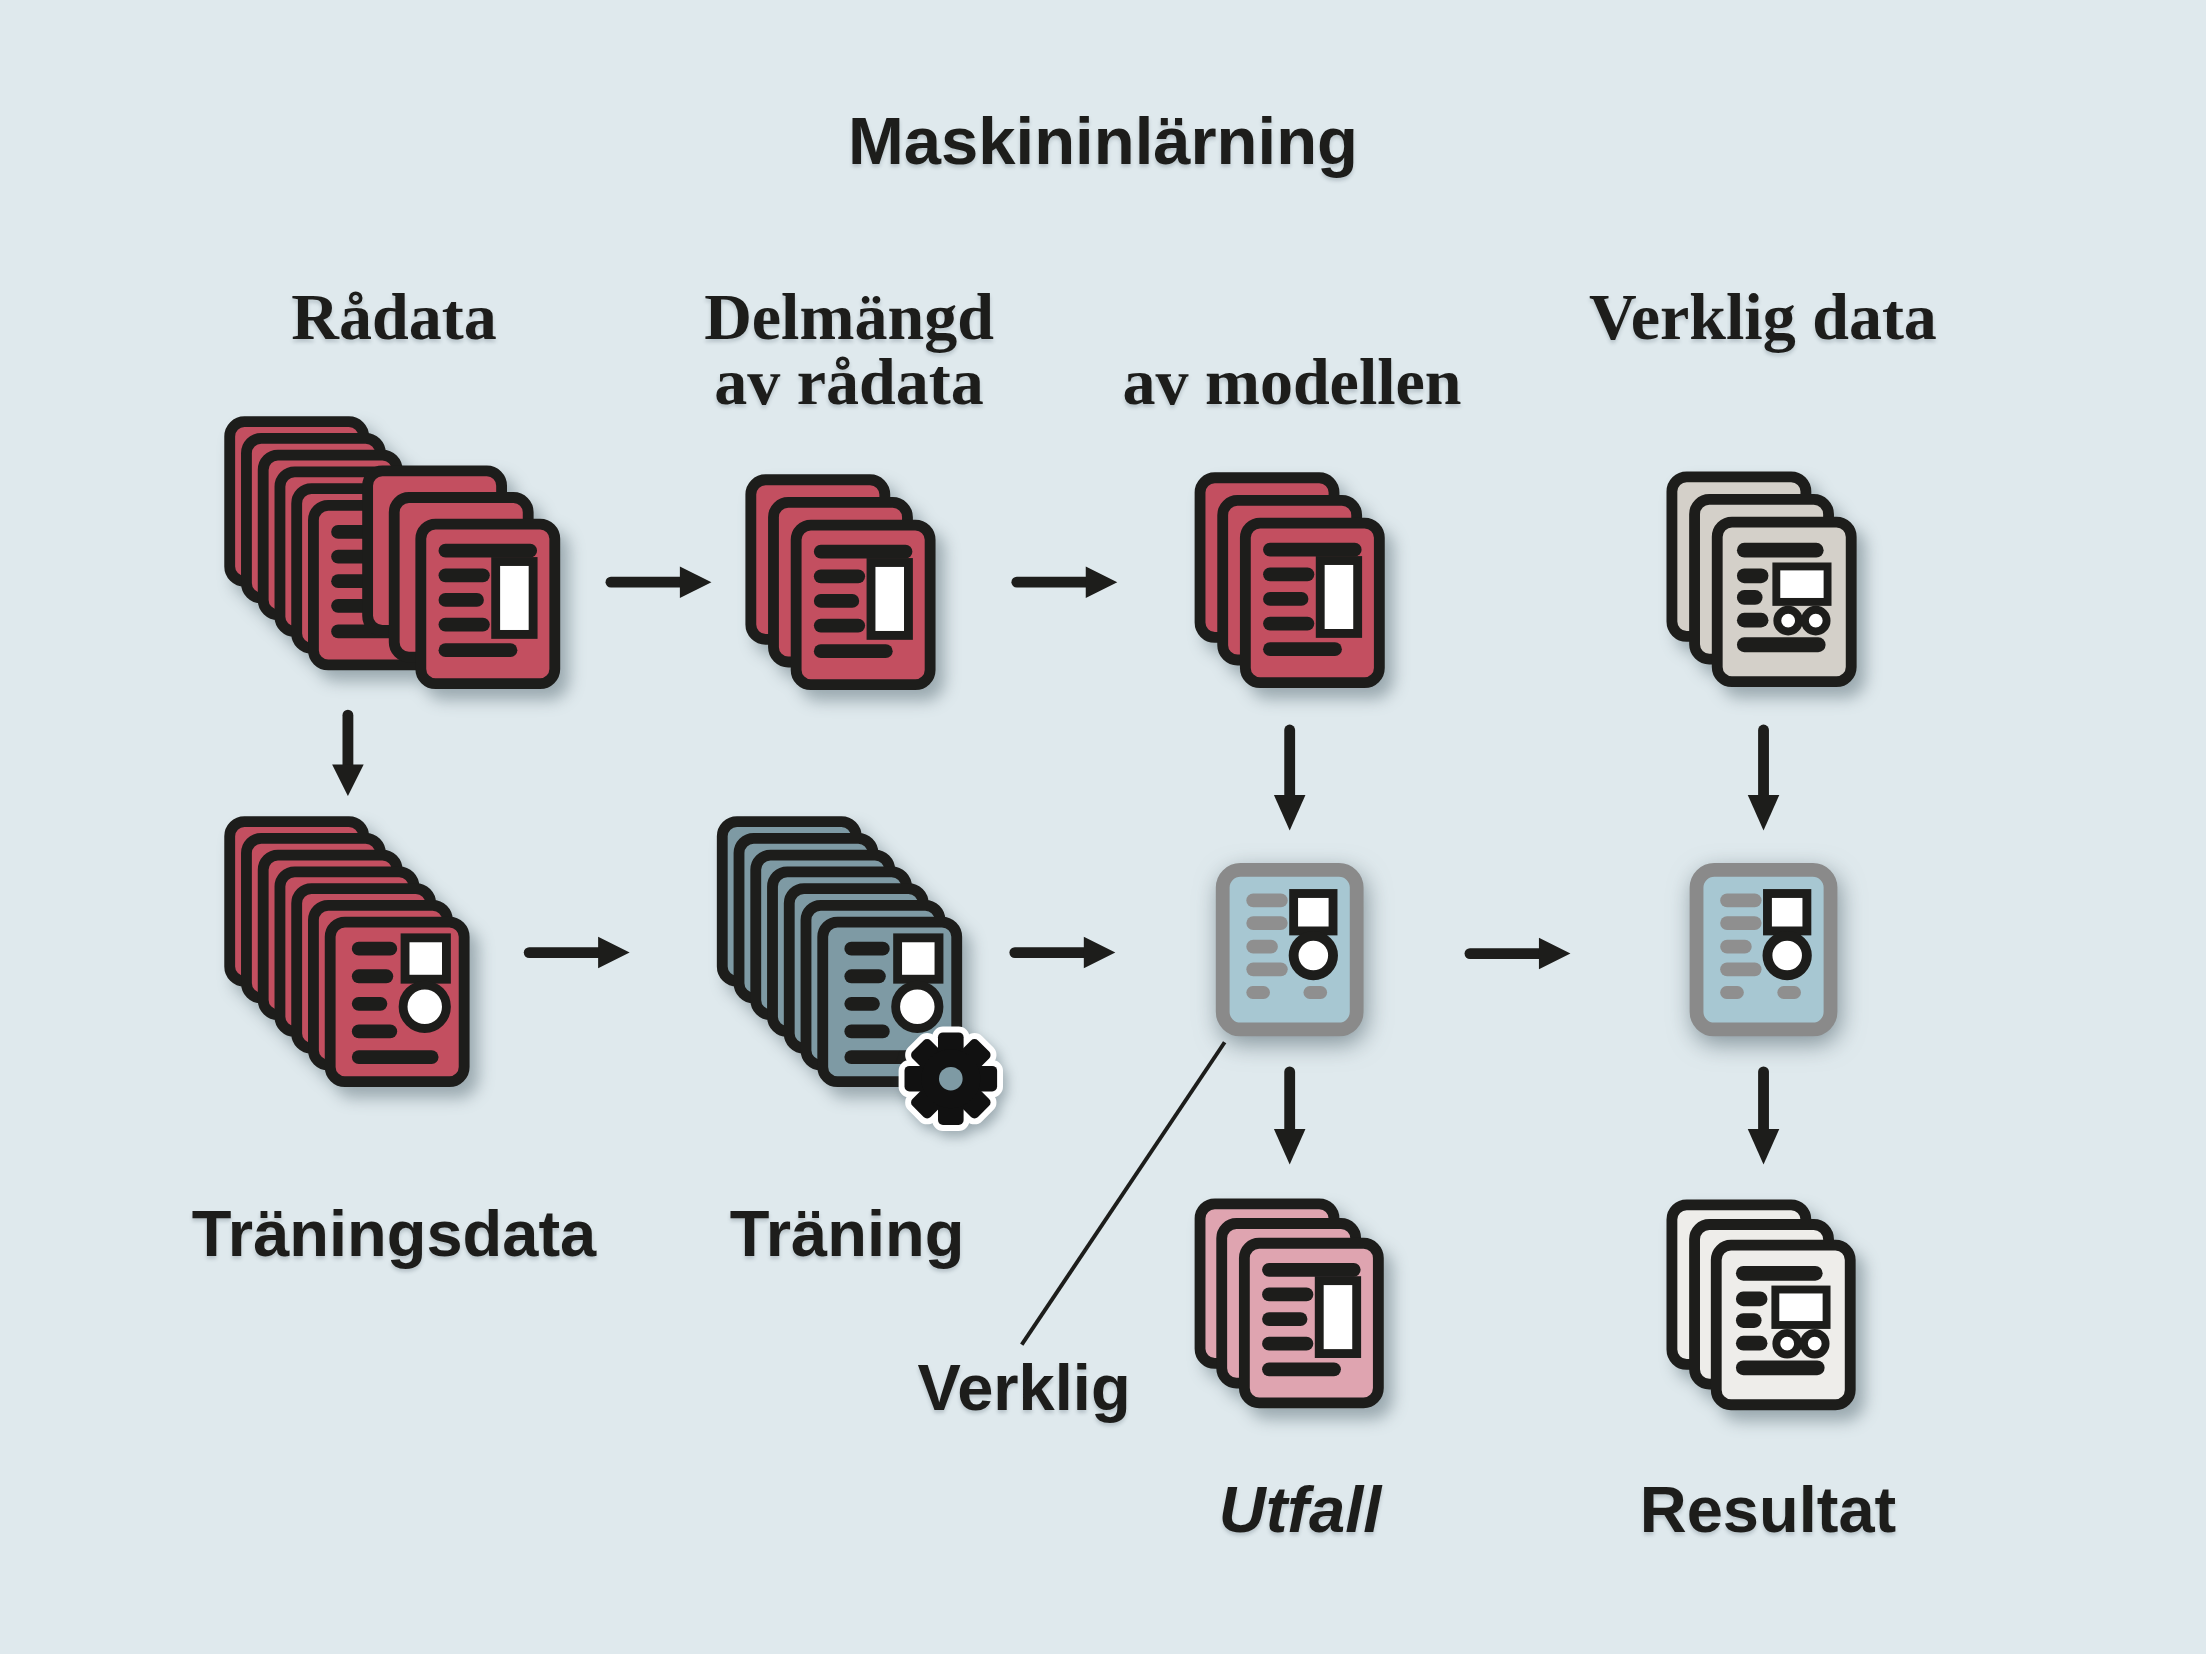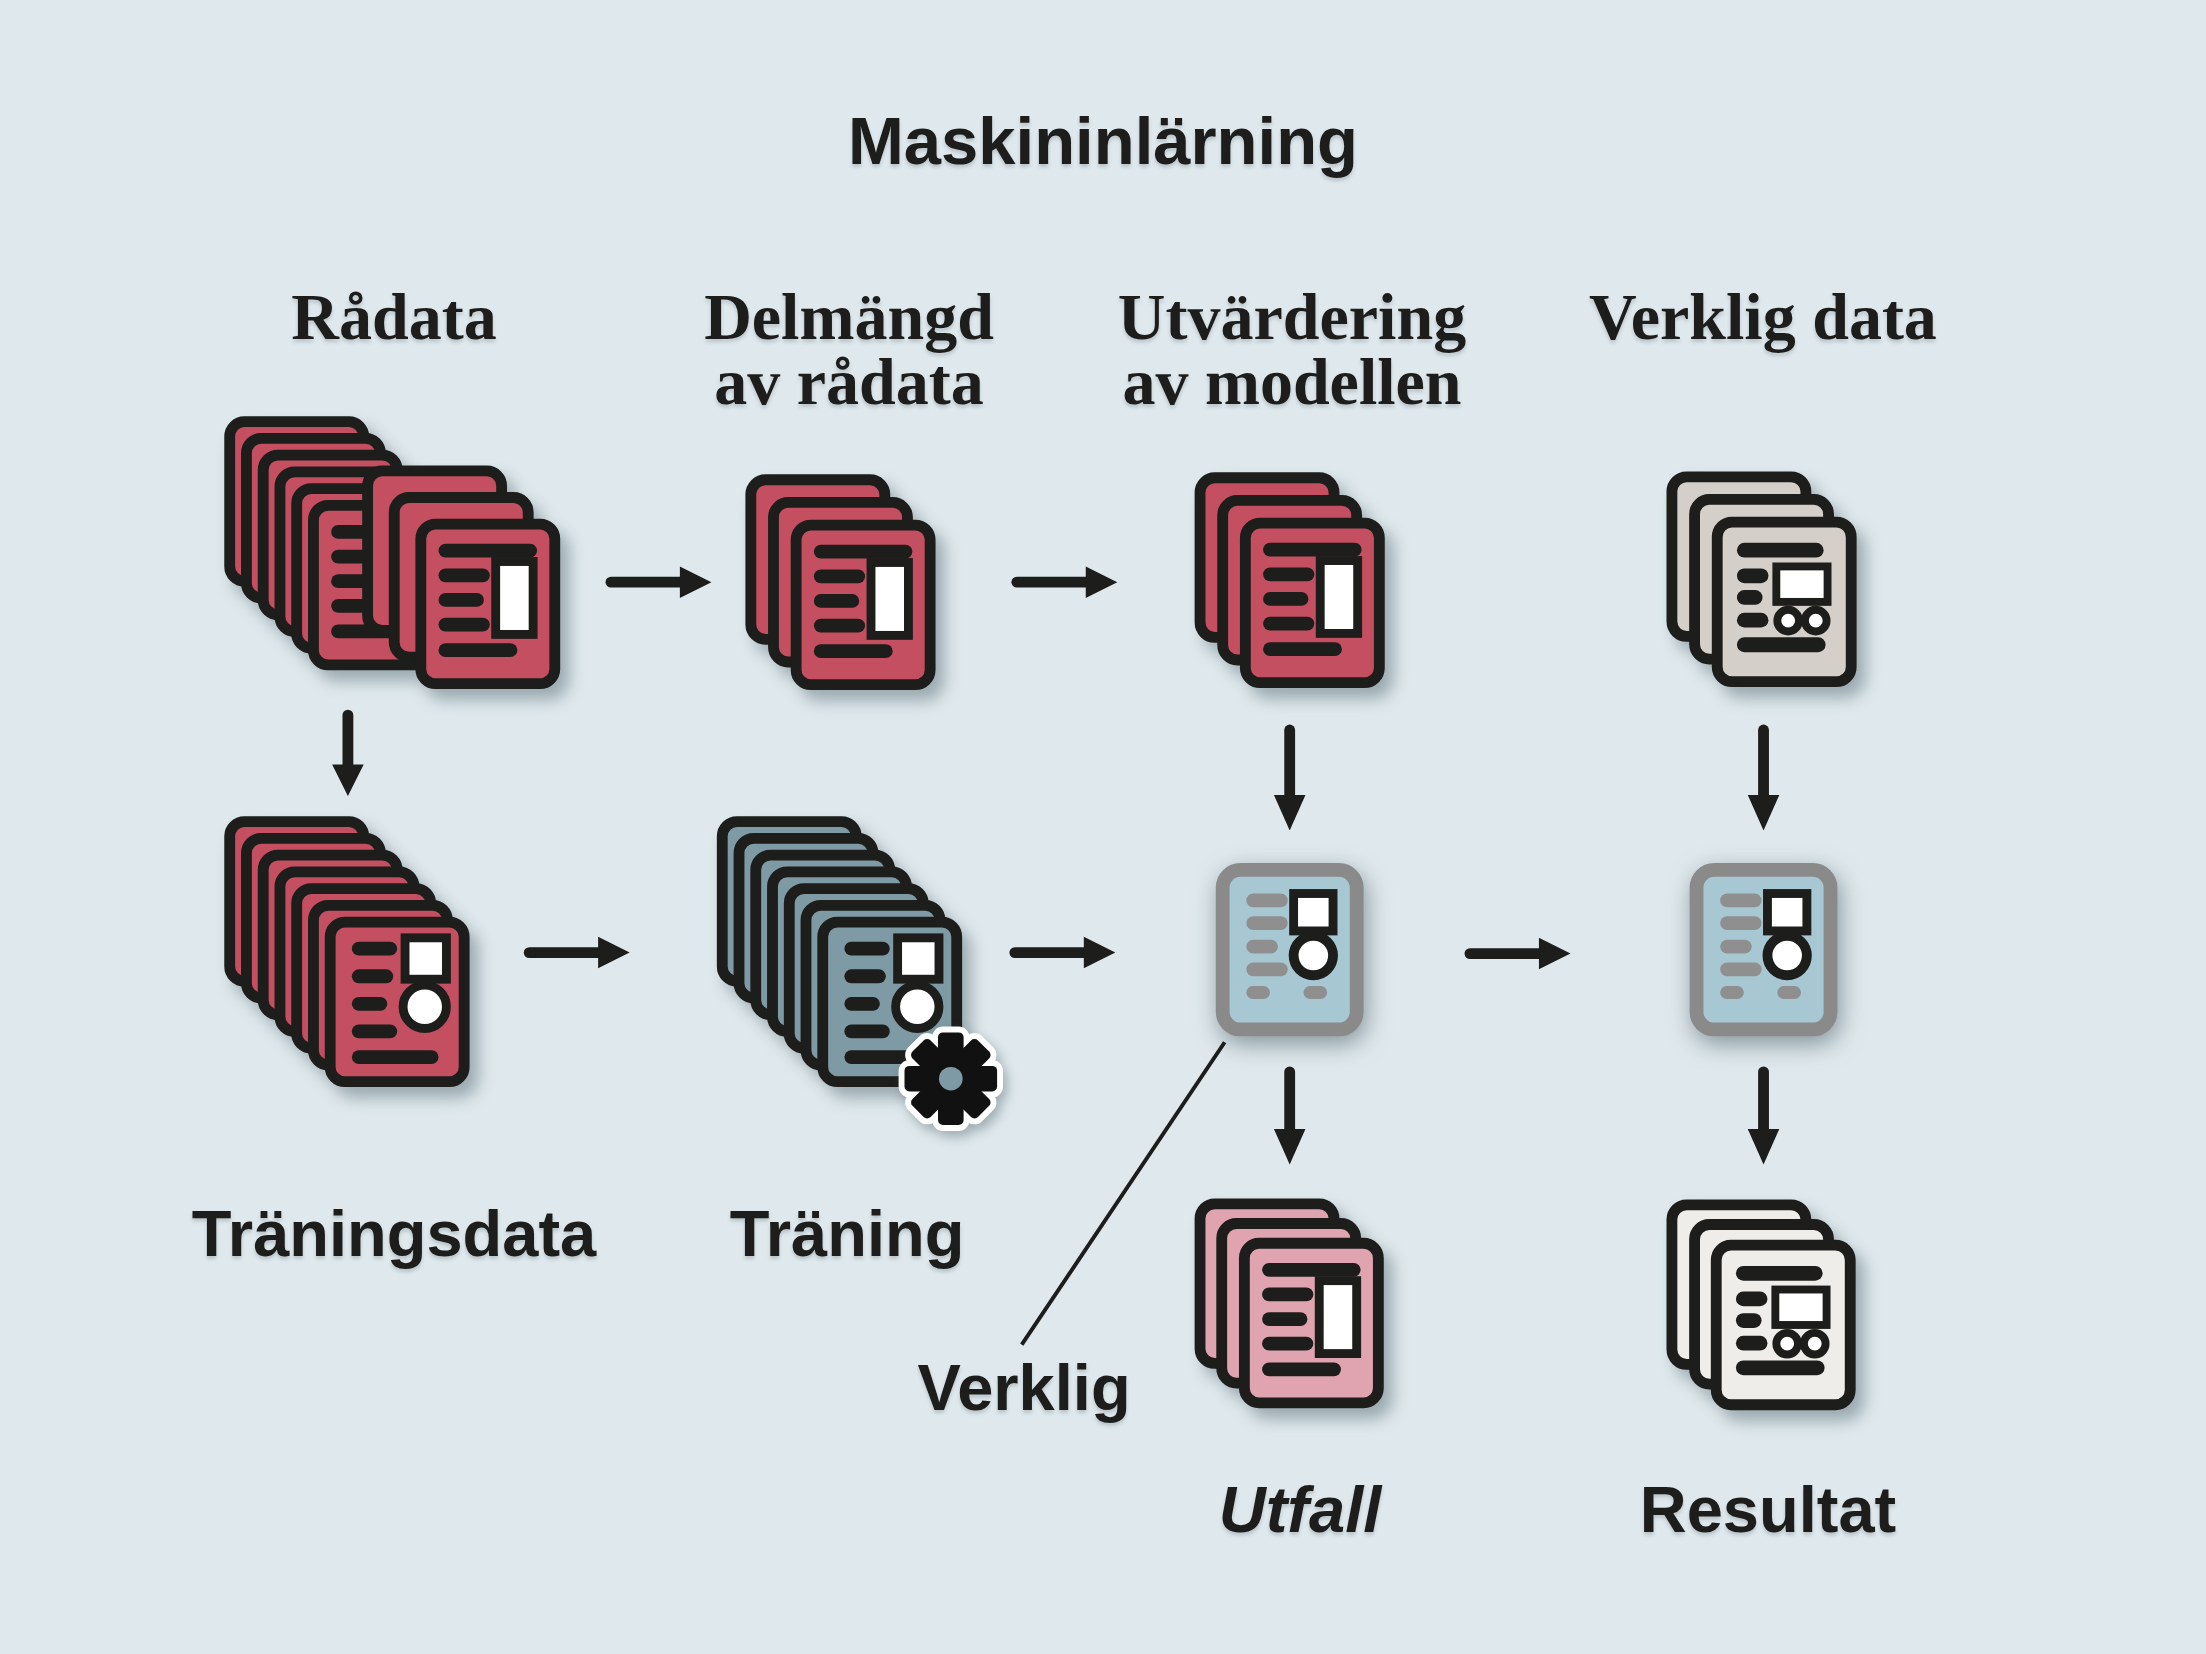--- a/index.html
+++ b/index.html
@@ -226,21 +226,20 @@
     <use href="#sheet-plain" x="1720" y="1243" class="fill-white"></use>
     <use href="#doc-report" x="1742" y="1264" class="fill-white"></use>
   </g>
 </svg>
 
 <div class="lbl title" style="left:1103px;top:140px;">Maskininlärning</div>
 
 <div class="lbl head" style="left:394px;top:317px;">Rådata</div>
 <div class="lbl head" style="left:849px;top:317px;">Delmängd</div>
 <div class="lbl head" style="left:849px;top:382px;">av rådata</div>
-<div class="lbl head" style="left:1292px;top:317px;">Utvärdering</div>
 <div class="lbl head" style="left:1292px;top:382px;">av modellen</div>
 <div class="lbl head" style="left:1763px;top:317px;">Verklig data</div>
 
 <div class="lbl cap" style="left:394px;top:1233px;">Träningsdata</div>
 <div class="lbl cap" style="left:847px;top:1233px;">Träning</div>
 <div class="lbl cap" style="left:1024px;top:1387px;">Verklig</div>
 <div class="lbl cap" style="left:1300px;top:1509px;font-style:italic;">Utfall</div>
 <div class="lbl cap" style="left:1768px;top:1509px;">Resultat</div>
 
 </div>

